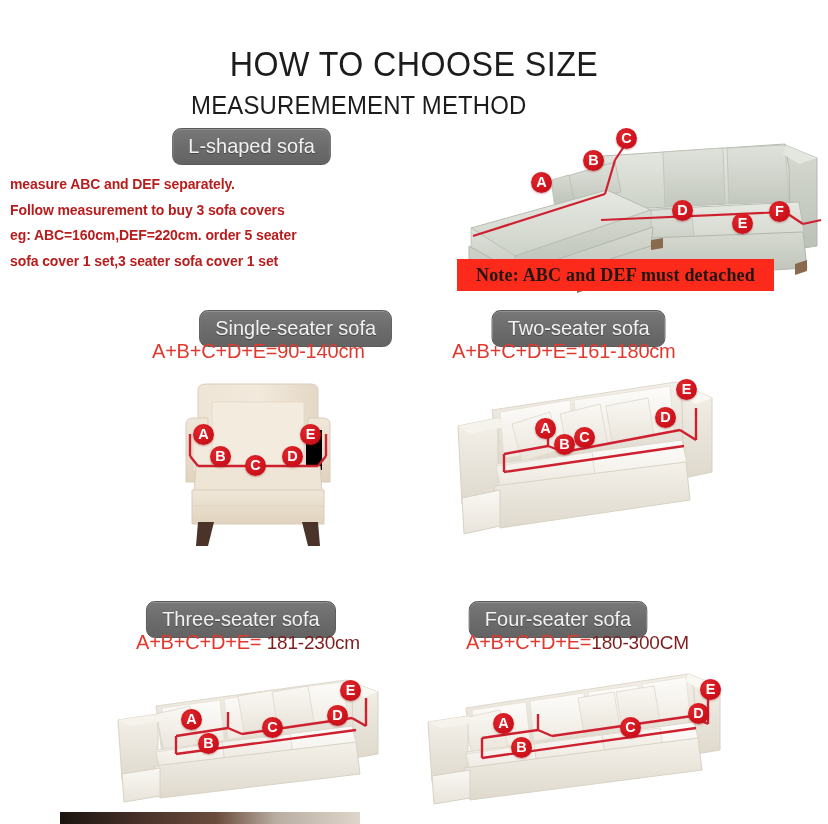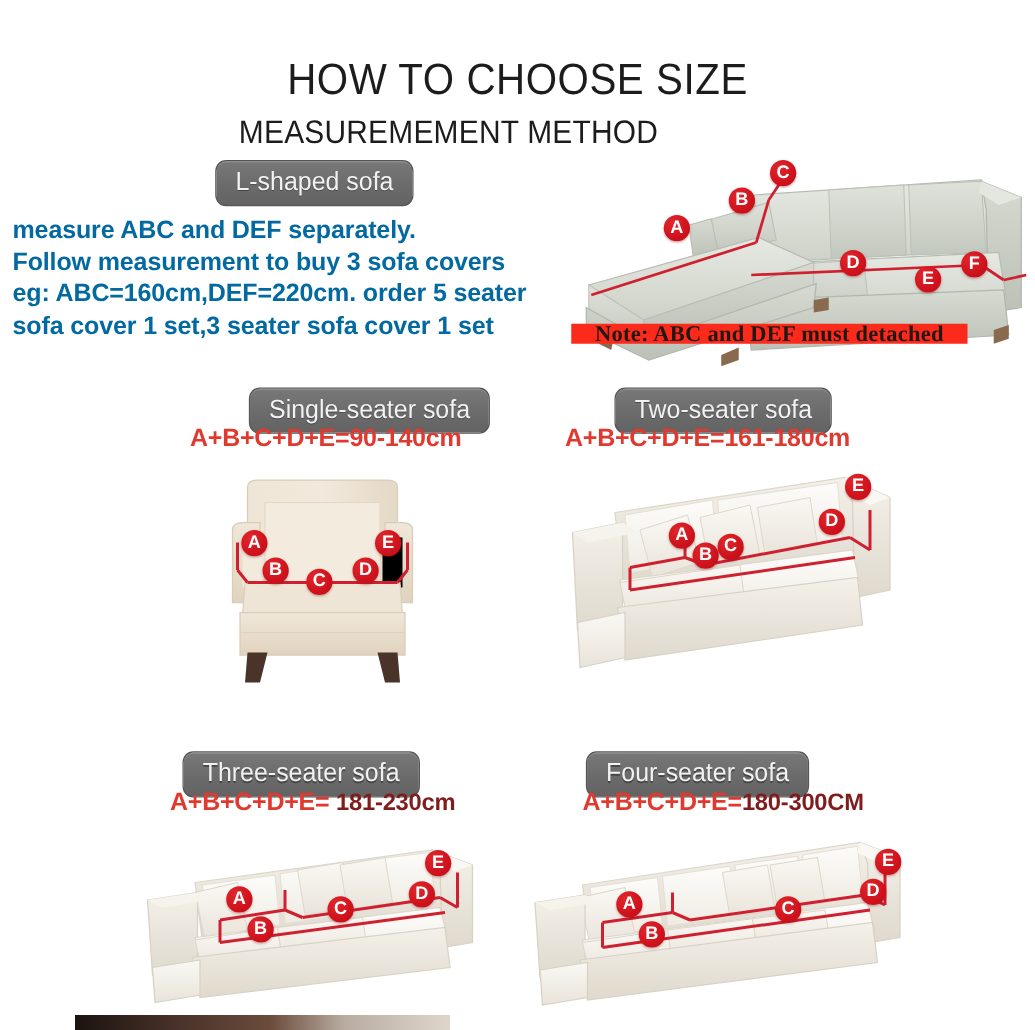--- a/index.html
+++ b/index.html
@@ -32,39 +32,39 @@
     color:#f2f2f2;font-size:21px;line-height:1;
     padding:6px 16px 8px 16px;white-space:nowrap;
     text-shadow:0 1px 0 rgba(0,0,0,.35);
     box-shadow:inset 0 1px 0 rgba(255,255,255,.18);
     transform:scaleX(.95);
   }
 
   
   .instructions{
     position:absolute;left:10px;top:172px;width:470px;
-    color:#0369a1;font-weight:bold;font-size:20px;line-height:25.5px;
+    color:#b91c1c;font-weight:bold;font-size:14px;line-height:25.5px;
     letter-spacing:-.1px;
   }
   .instructions div{white-space:nowrap;}
 
   
   .note-bar{
-    position:absolute;left:457px;top:259px;width:317px;height:16px;
+    position:absolute;left:457px;top:259px;width:317px;height:32px;
     background:#fb2a1a;
     display:flex;align-items:center;justify-content:center;
   }
   .note-bar span{
     font-family:"Liberation Serif", serif;font-weight:bold;
     font-size:18px;color:#231714;letter-spacing:.2px;white-space:nowrap;
   }
 
   
   .size-cap{
-    position:absolute;white-space:nowrap;font-size:20px;font-weight:bold;
+    position:absolute;white-space:nowrap;font-size:20px;font-weight:normal;
     color:#e0392f;letter-spacing:-.2px;
   }
   .size-cap .big{font-size:19px;color:#7f1d1d;}
 
   
   .sofa{position:absolute;}
   .sofa svg{display:block;overflow:visible;}
 
   
   .marker{

